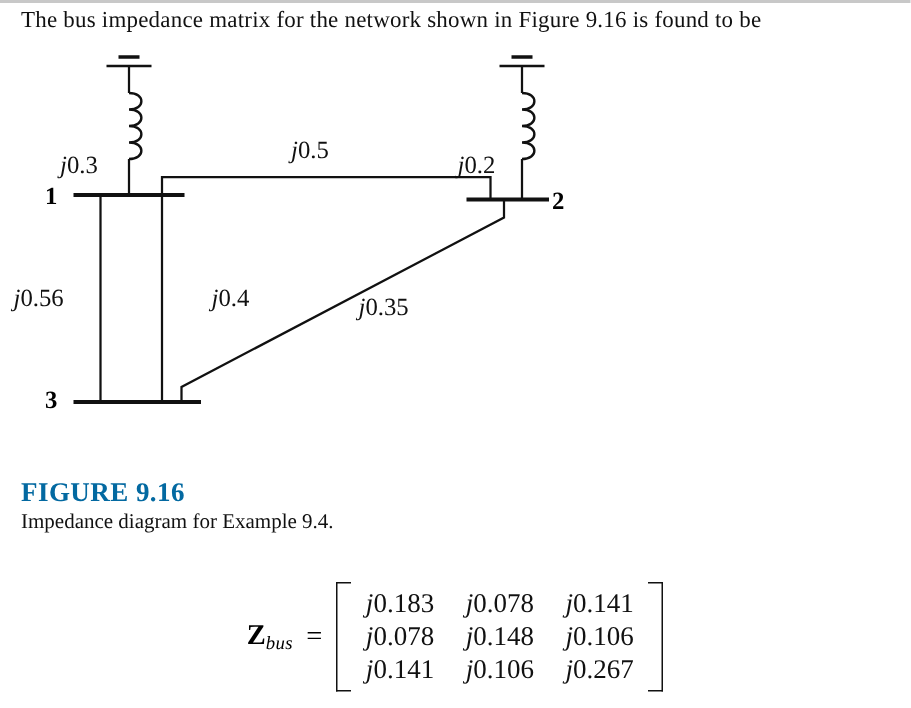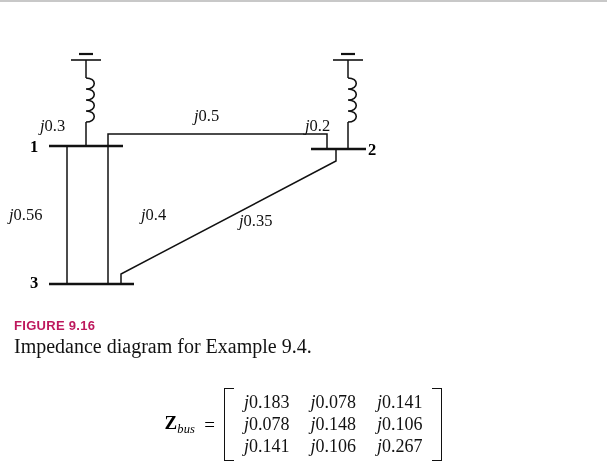--- a/index.html
+++ b/index.html
@@ -31,21 +31,21 @@
     font-size: 15.3px;
     letter-spacing: 0.15px;
     white-space: nowrap;
     color: #111;
   }
 
   
   #figure-area {
     position: absolute;
     left: 0;
-    top: 40px;
+    top: 24px;
     width: 545px;
     height: 270px;
   }
   #figure-svg {
     position: absolute;
     left: 0;
     top: 0;
   }
 
   .lbl {
@@ -79,30 +79,30 @@
   #bus-3-label { left: 30px;  top: 231px; }
 
   
   #caption-block {
     position: absolute;
     left: 14px;
     top: 316px;
     width: 400px;
   }
   #figure-number {
-    font-family: Liberation Sans, sans-serif;
+    font-family: Liberation Serif, serif;
     font-weight: bold;
-    font-size: 13px;
+    font-size: 18px;
     letter-spacing: 0.3px;
-    color: #be185d;
+    color: #0369a1;
     margin: 0 0 2px 0;
   }
   #figure-caption {
     font-family: "Liberation Serif", serif;
-    font-size: 20px;
+    font-size: 14px;
     color: #111;
     margin: 0;
   }
 
   
   #equation-block {
     position: absolute;
     left: 0;
     top: 386px;
     width: 607px;
@@ -160,20 +160,21 @@
     color: #111;
     text-align: left;
     white-space: nowrap;
   }
 </style>
 </head>
 <body>
 
 <div class="page">
 
+  <div id="intro-text">The bus impedance matrix for the network shown in Figure 9.16 is found to be</div>
 
   <div id="figure-area">
 
     <svg id="figure-svg" width="607" height="270" viewBox="0 0 607 270">
       <g stroke="#111" fill="none" stroke-linecap="butt">
 
         <line x1="79" y1="12" x2="93" y2="12" stroke-width="2.2"></line>
         <line x1="71" y1="18" x2="101" y2="18" stroke-width="1.6"></line>
 
         <line x1="86" y1="18" x2="86" y2="36" stroke-width="1.5"></line>

